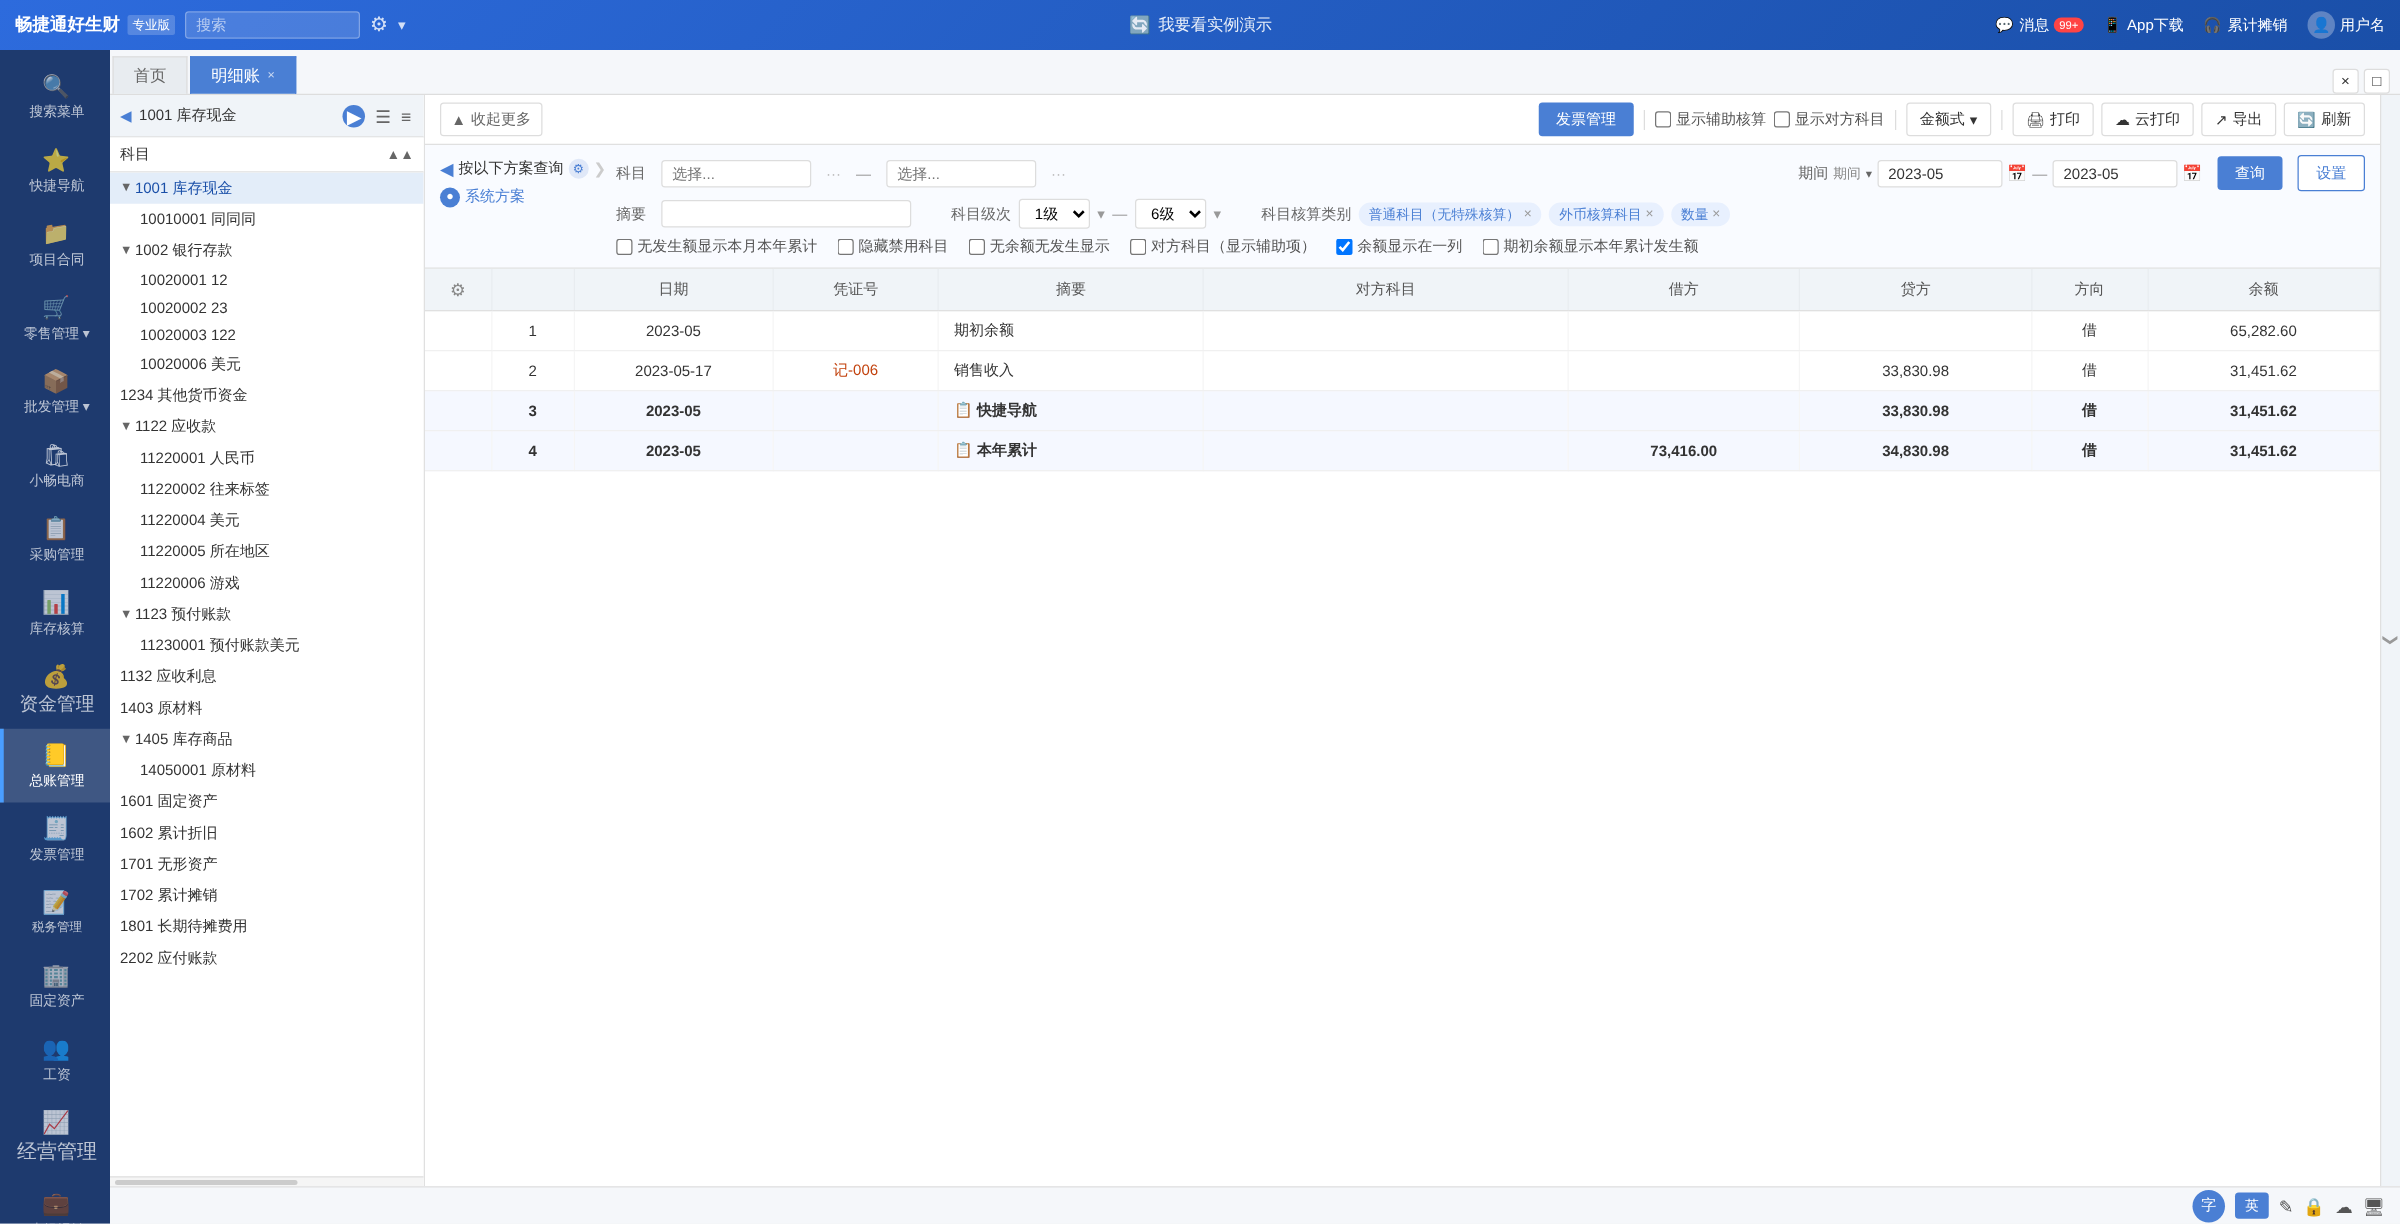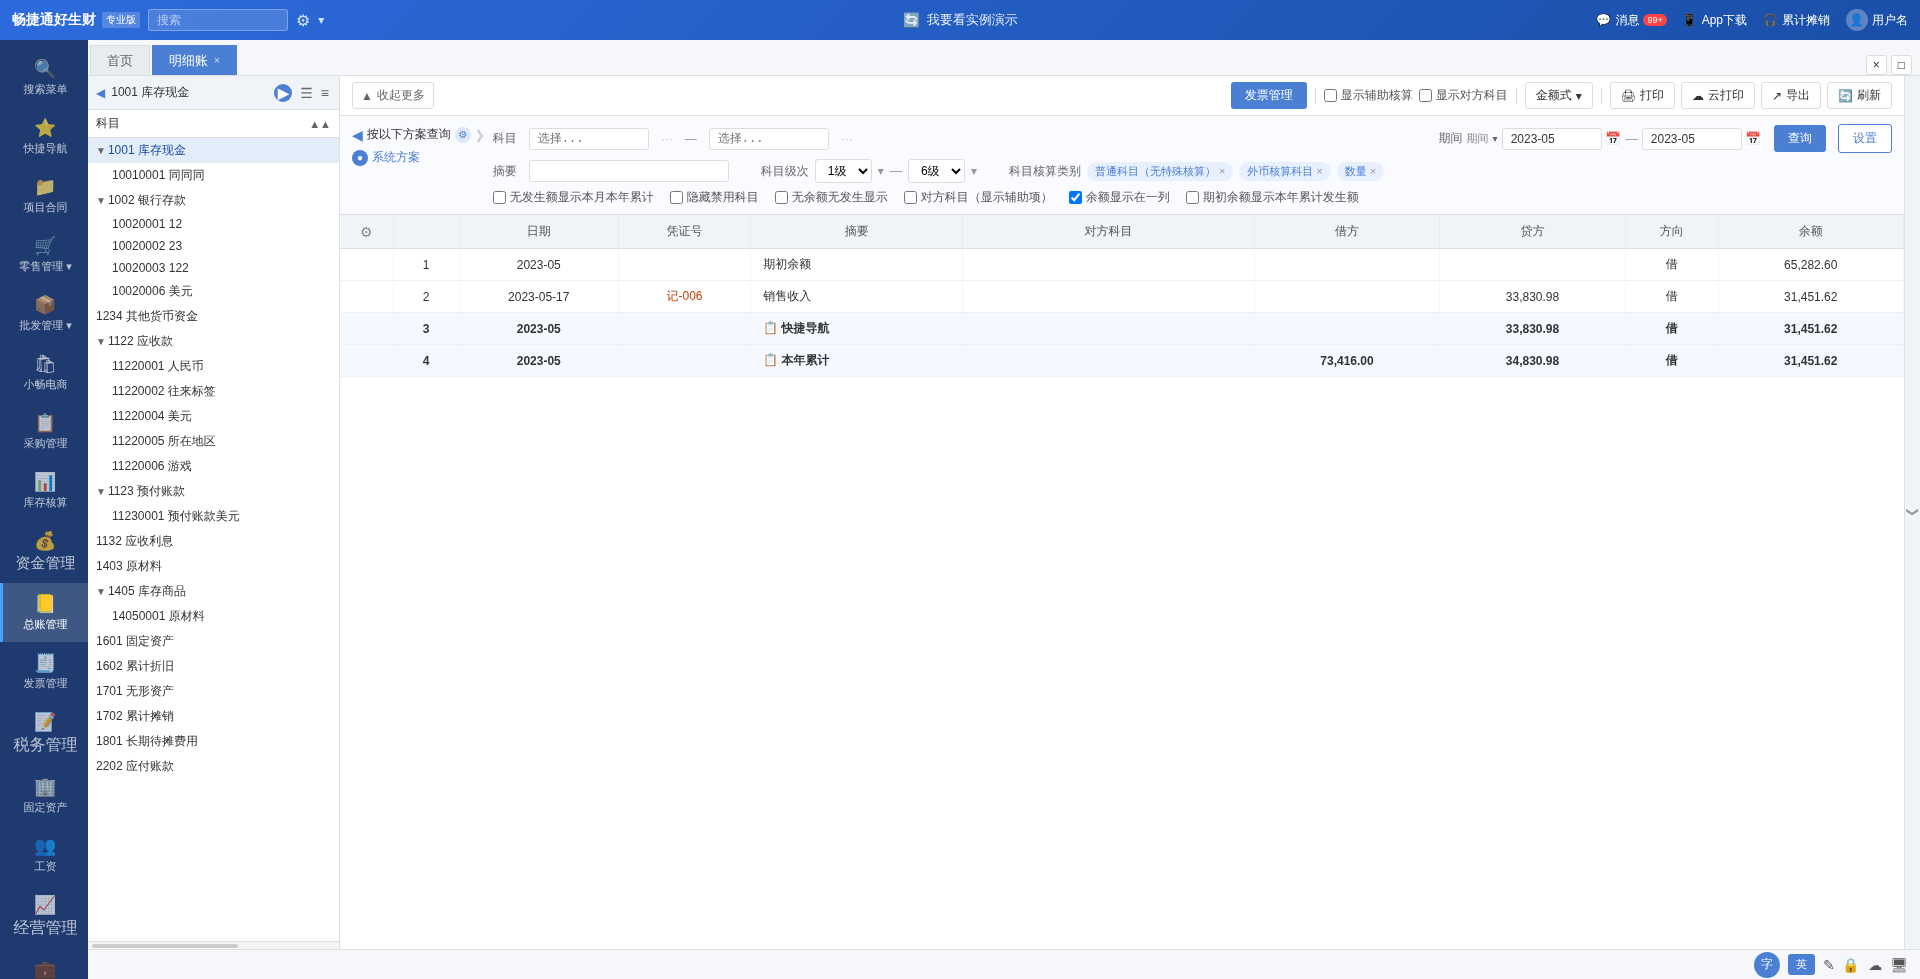--- a/index.html
+++ b/index.html
@@ -220,21 +220,21 @@
     }
     .field-input {
       border: 1px solid #ddd;
       border-radius: 3px;
       padding: 3px 8px;
       font-size: 12px;
       color: #333;
       background: white;
       min-width: 100px;
     }
-    .field-input.placeholder { color: #0369a1; font-family: Liberation Mono, monospace; }
+    .field-input.placeholder { color: #0369a1; }
     .field-select {
       border: 1px solid #ddd;
       border-radius: 3px;
       padding: 3px 8px;
       font-size: 12px;
       background: white;
       cursor: pointer;
     }
 
     .query-row { display: flex; align-items: center; gap: 12px; margin-bottom: 6px; }
@@ -386,21 +386,21 @@
     <div class="sidebar-item active">
       <div class="s-icon">📒</div>
       <div style="font-size:11px;">总账管理</div>
     </div>
     <div class="sidebar-item">
       <div class="s-icon">🧾</div>
       <div style="font-size:11px;">发票管理</div>
     </div>
     <div class="sidebar-item">
       <div class="s-icon">📝</div>
-      <div style="font-size:16px;">税务管理</div>
+      <div style="font-size:10px;">税务管理</div>
     </div>
     <div class="sidebar-item">
       <div class="s-icon">🏢</div>
       <div style="font-size:11px;">固定资产</div>
     </div>
     <div class="sidebar-item">
       <div class="s-icon">👥</div>
       <div style="font-size:11px;">工资</div>
     </div>
     <div class="sidebar-item">

